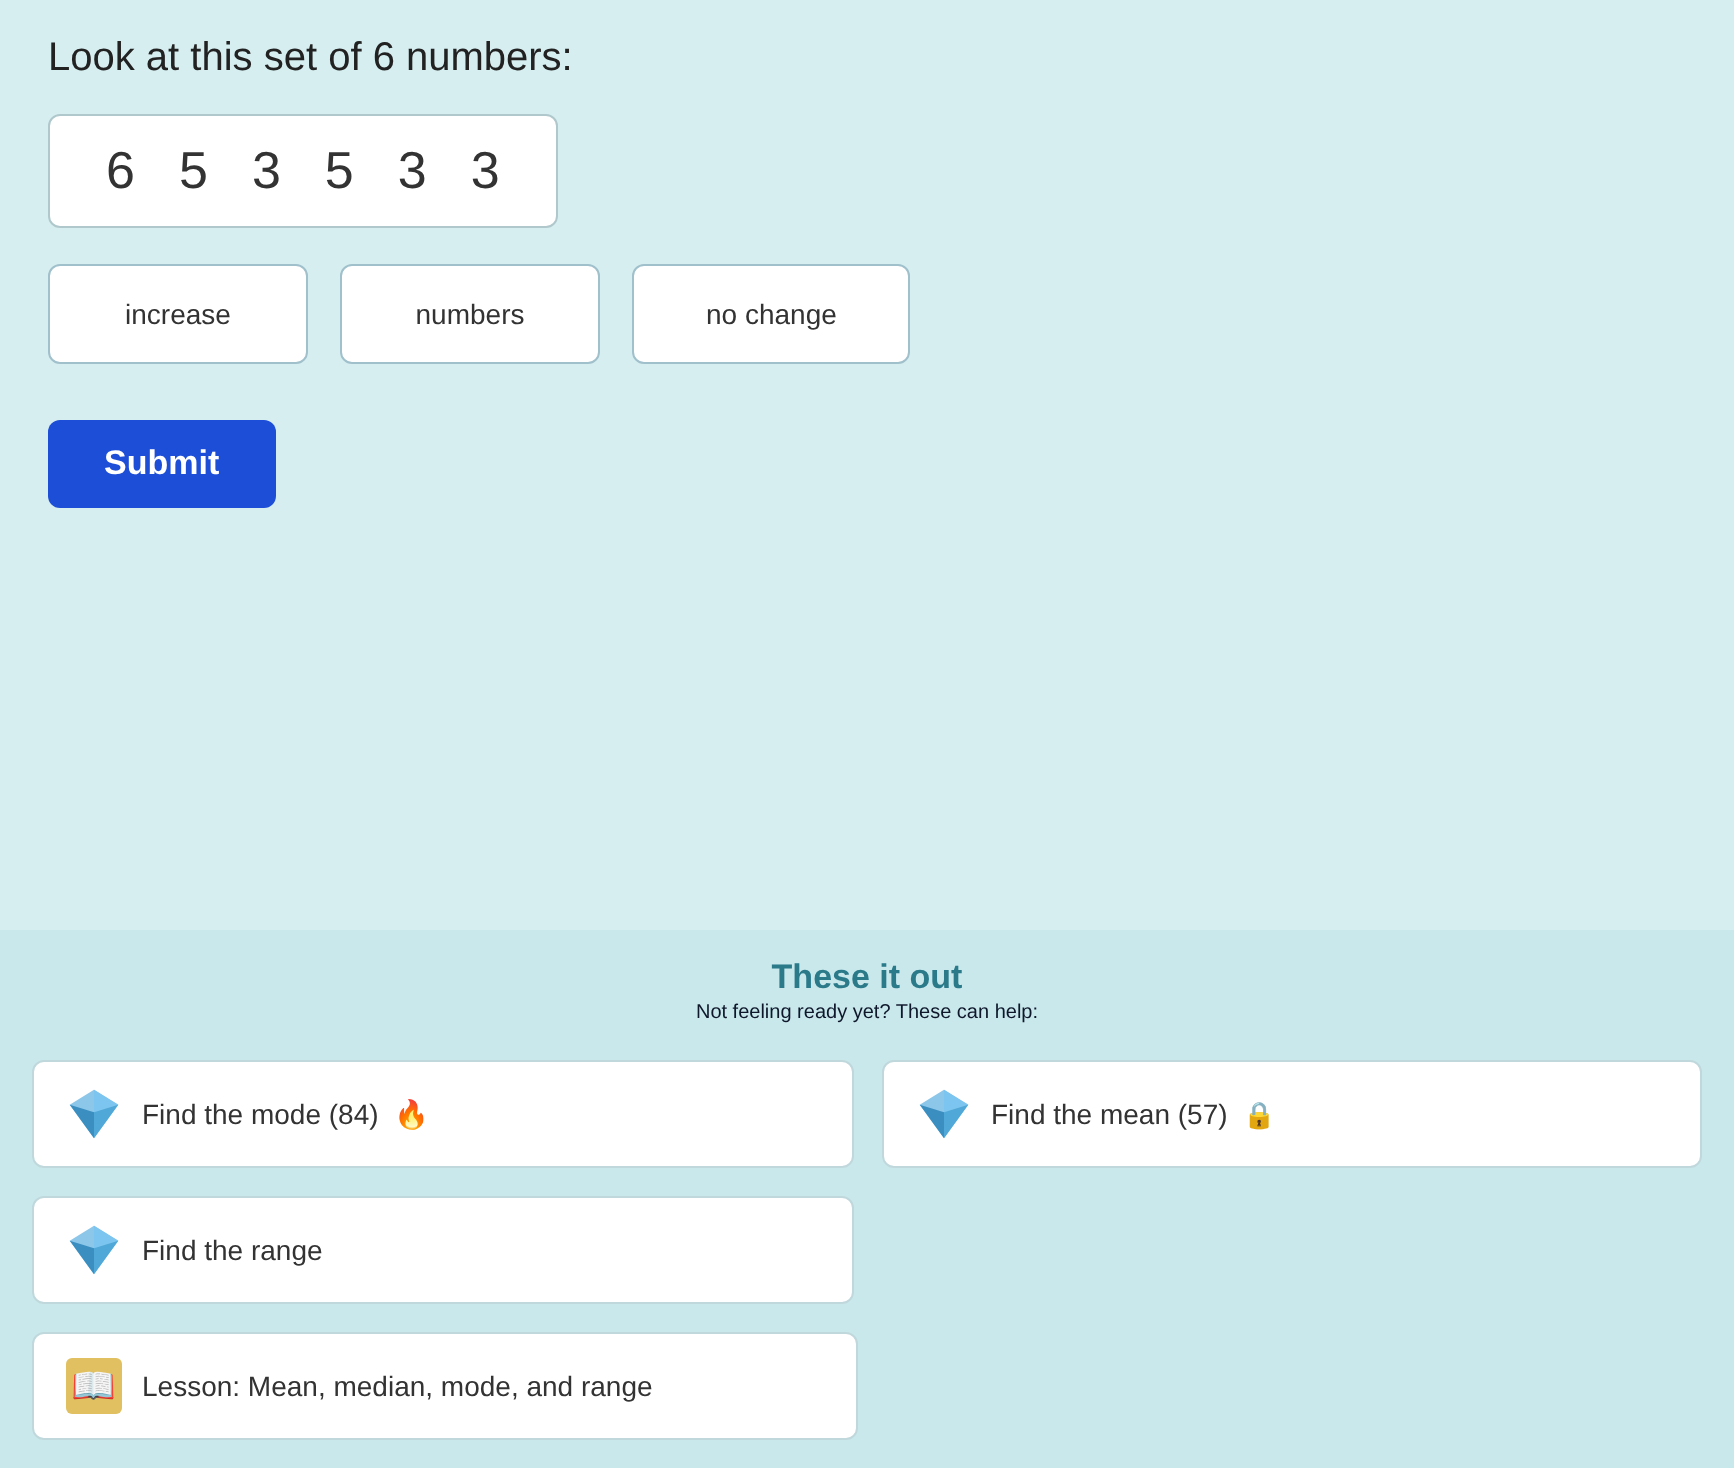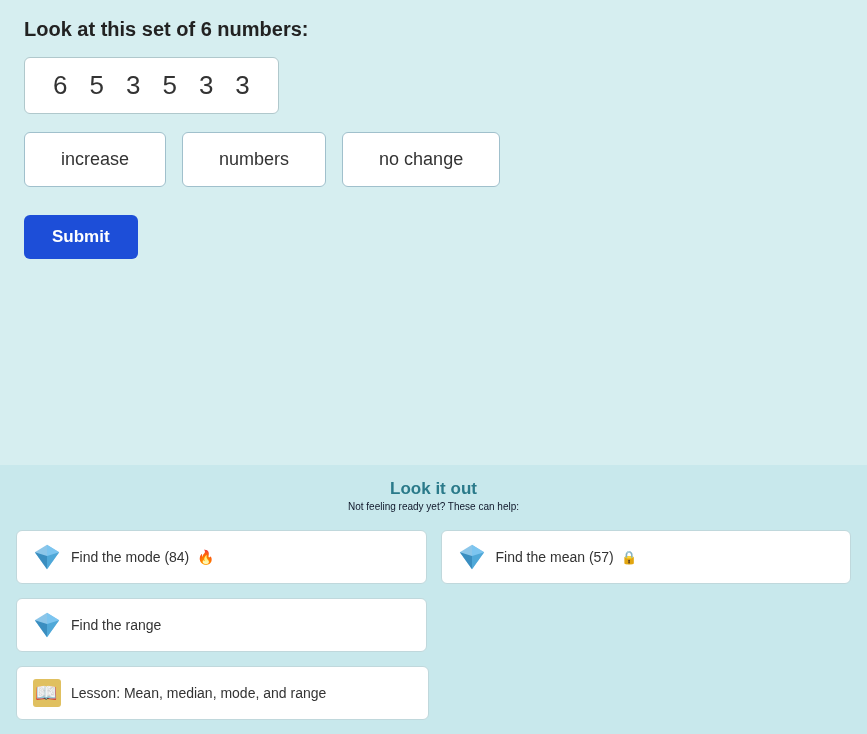--- a/index.html
+++ b/index.html
@@ -14,21 +14,21 @@
 
     .main-content {
       padding: 18px 24px 0 24px;
       background: #d6eef0;
     }
 
     .question-title {
       font-size: 20px;
       color: #222;
       margin-bottom: 16px;
-      font-weight: bold;
+      font-weight: normal;
     }
 
     .numbers-box {
       background: white;
       border: 1.5px solid #b0c8cc;
       border-radius: 6px;
       display: inline-flex;
       align-items: center;
       padding: 12px 28px;
       gap: 22px;
@@ -52,21 +52,21 @@
       display: flex;
       gap: 16px;
       margin-bottom: 28px;
     }
 
     .answer-btn {
       background: white;
       border: 1.5px solid #a0c0cc;
       border-radius: 6px;
       padding: 16px 36px;
-      font-size: 18px;
+      font-size: 14px;
       color: #333;
       cursor: pointer;
       min-width: 130px;
       text-align: center;
     }
 
     .submit-btn {
       background: #1d4ed8;
       border: none;
       border-radius: 6px;
@@ -182,21 +182,21 @@
     <button class="answer-btn">increase</button>
     <button class="answer-btn">numbers</button>
     <button class="answer-btn">no change</button>
   </div>
 
   <button class="submit-btn">Submit</button>
 </div>
 
 <div class="work-it-out-section">
   <div class="work-it-out-header">
-    <div class="work-it-out-title">Look it out</div>
+    <div class="work-it-out-title">These it out</div>
     <div class="work-it-out-subtitle">Not feeling ready yet? These can help:</div>
   </div>
 
   <div class="help-cards">
 
     <div class="help-card">
       <svg class="diamond-icon" viewBox="0 0 30 30">
         <polygon points="15,2 28,10 15,28 2,10" fill="#5baee0" opacity="0.7"></polygon>
         <polygon points="15,2 28,10 15,14" fill="#7cc5f0"></polygon>
         <polygon points="15,14 2,10 15,28" fill="#3a8ec0"></polygon>

